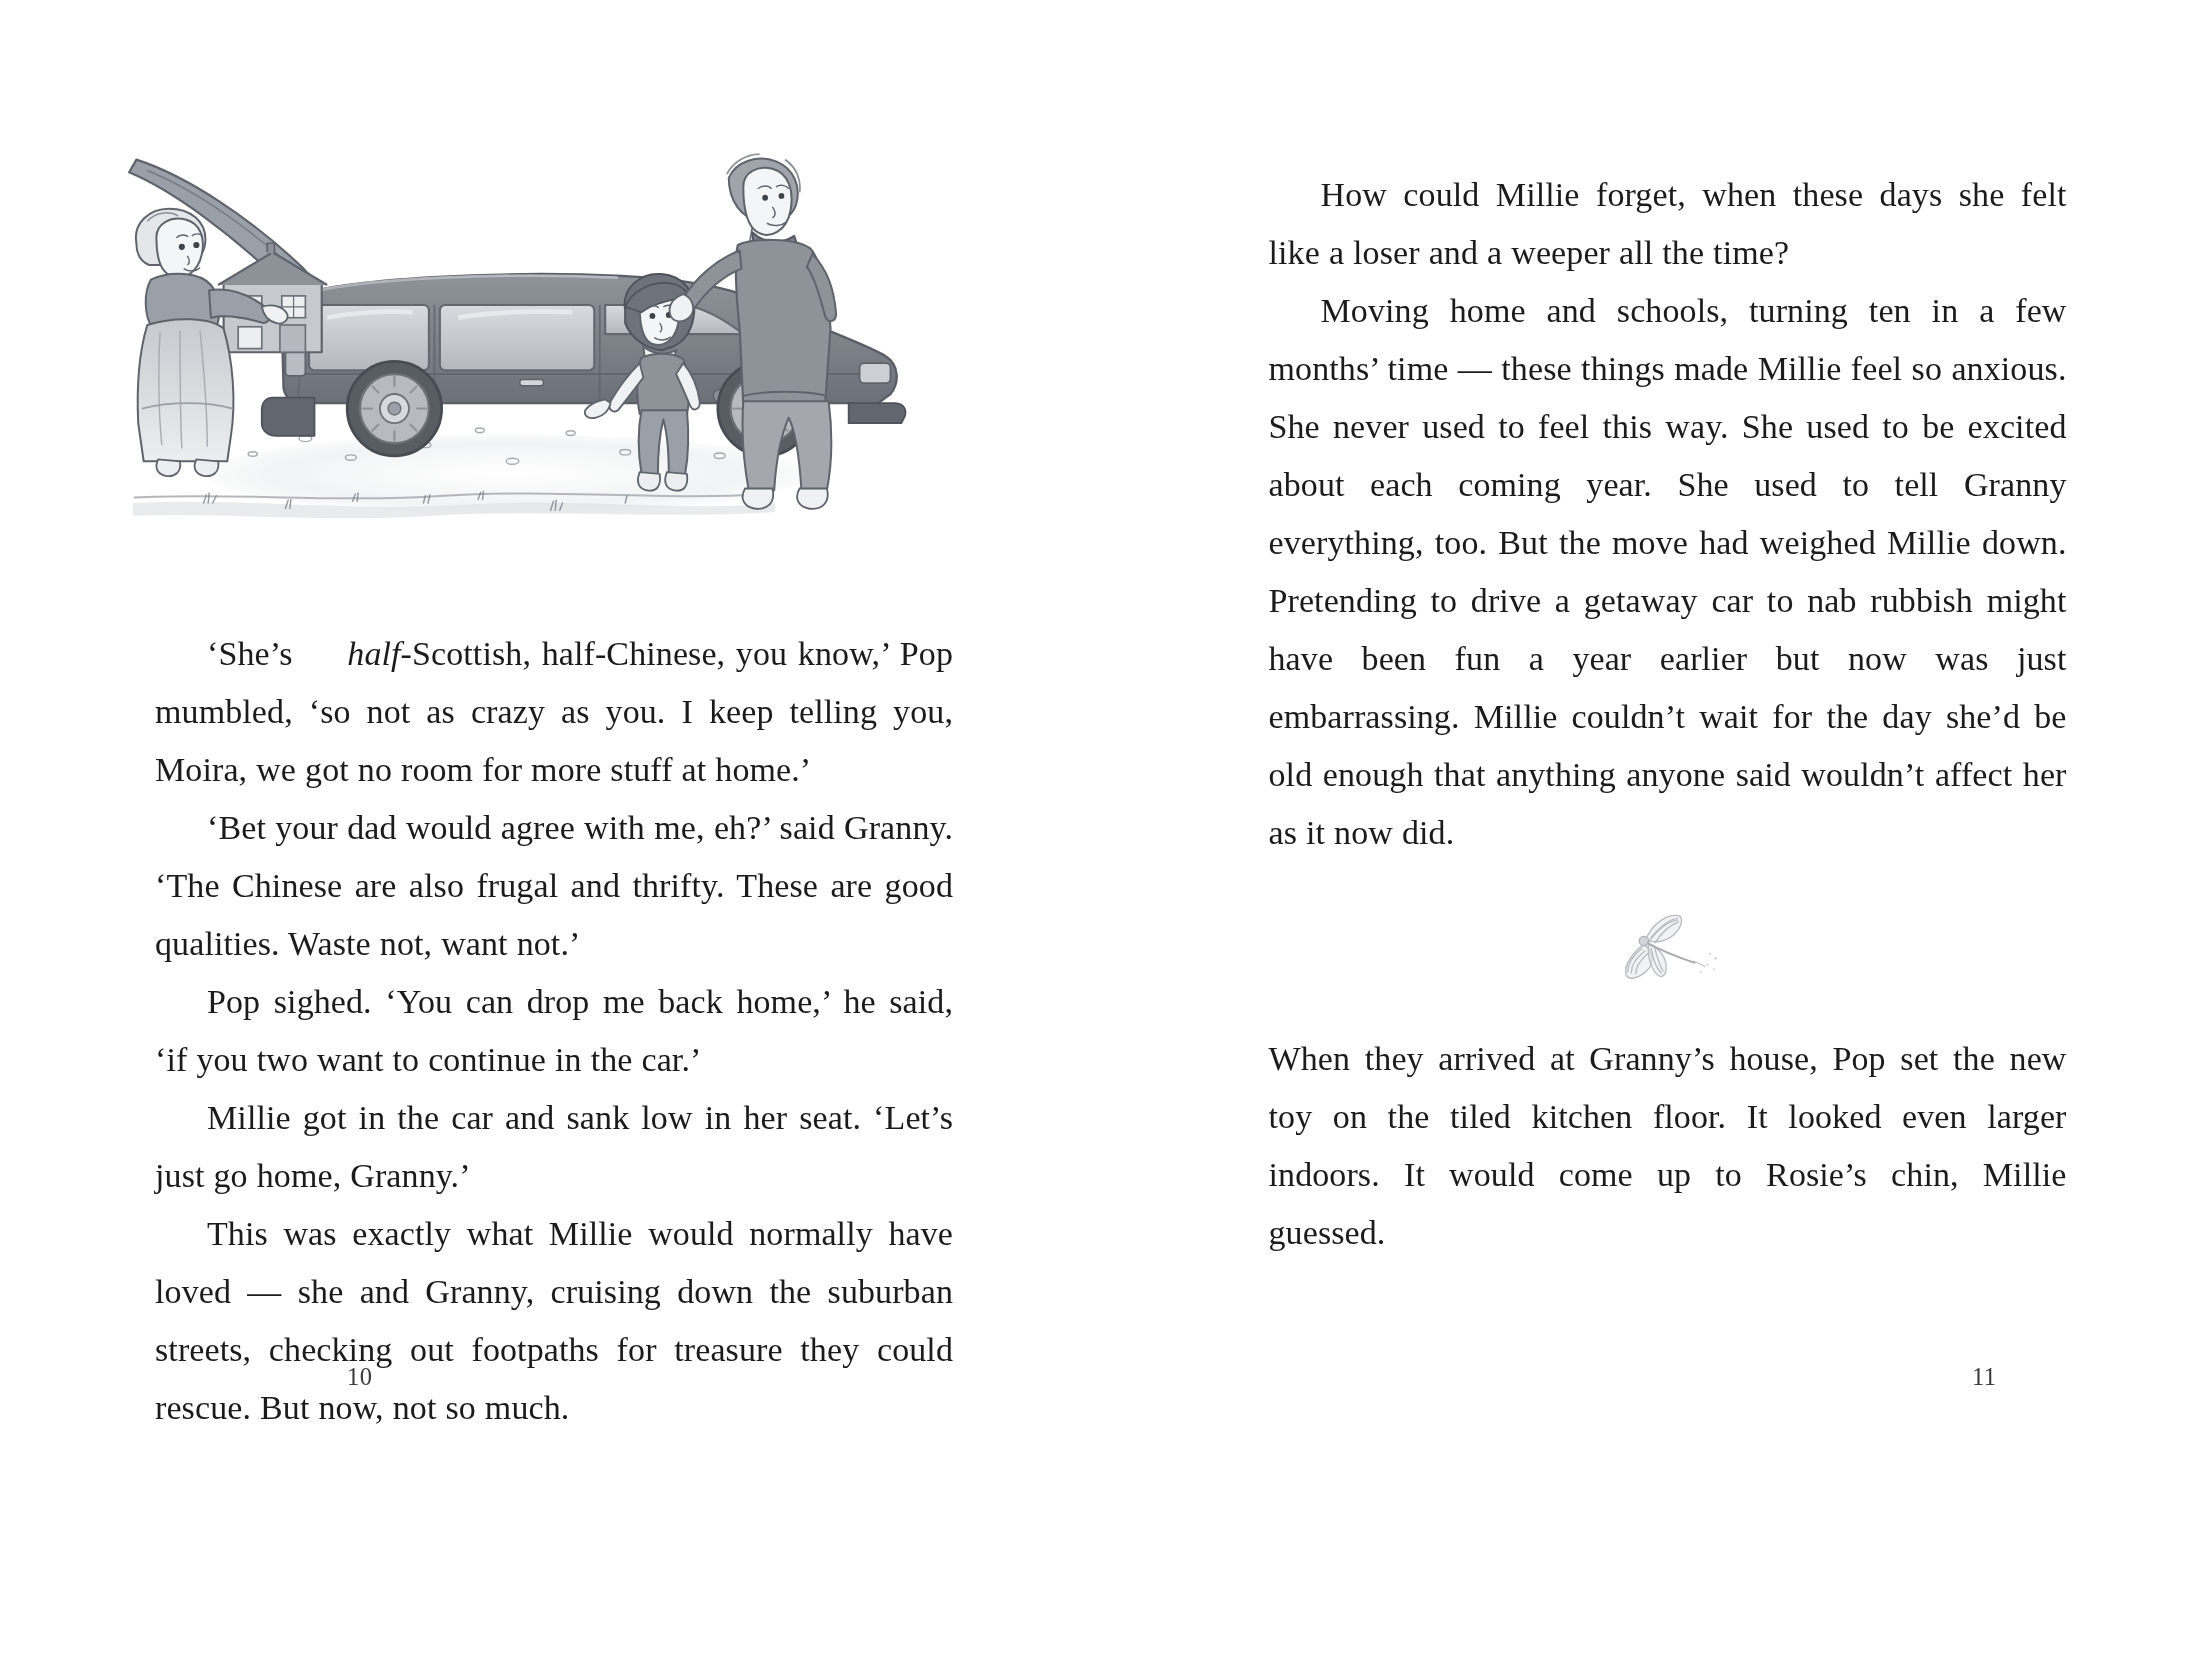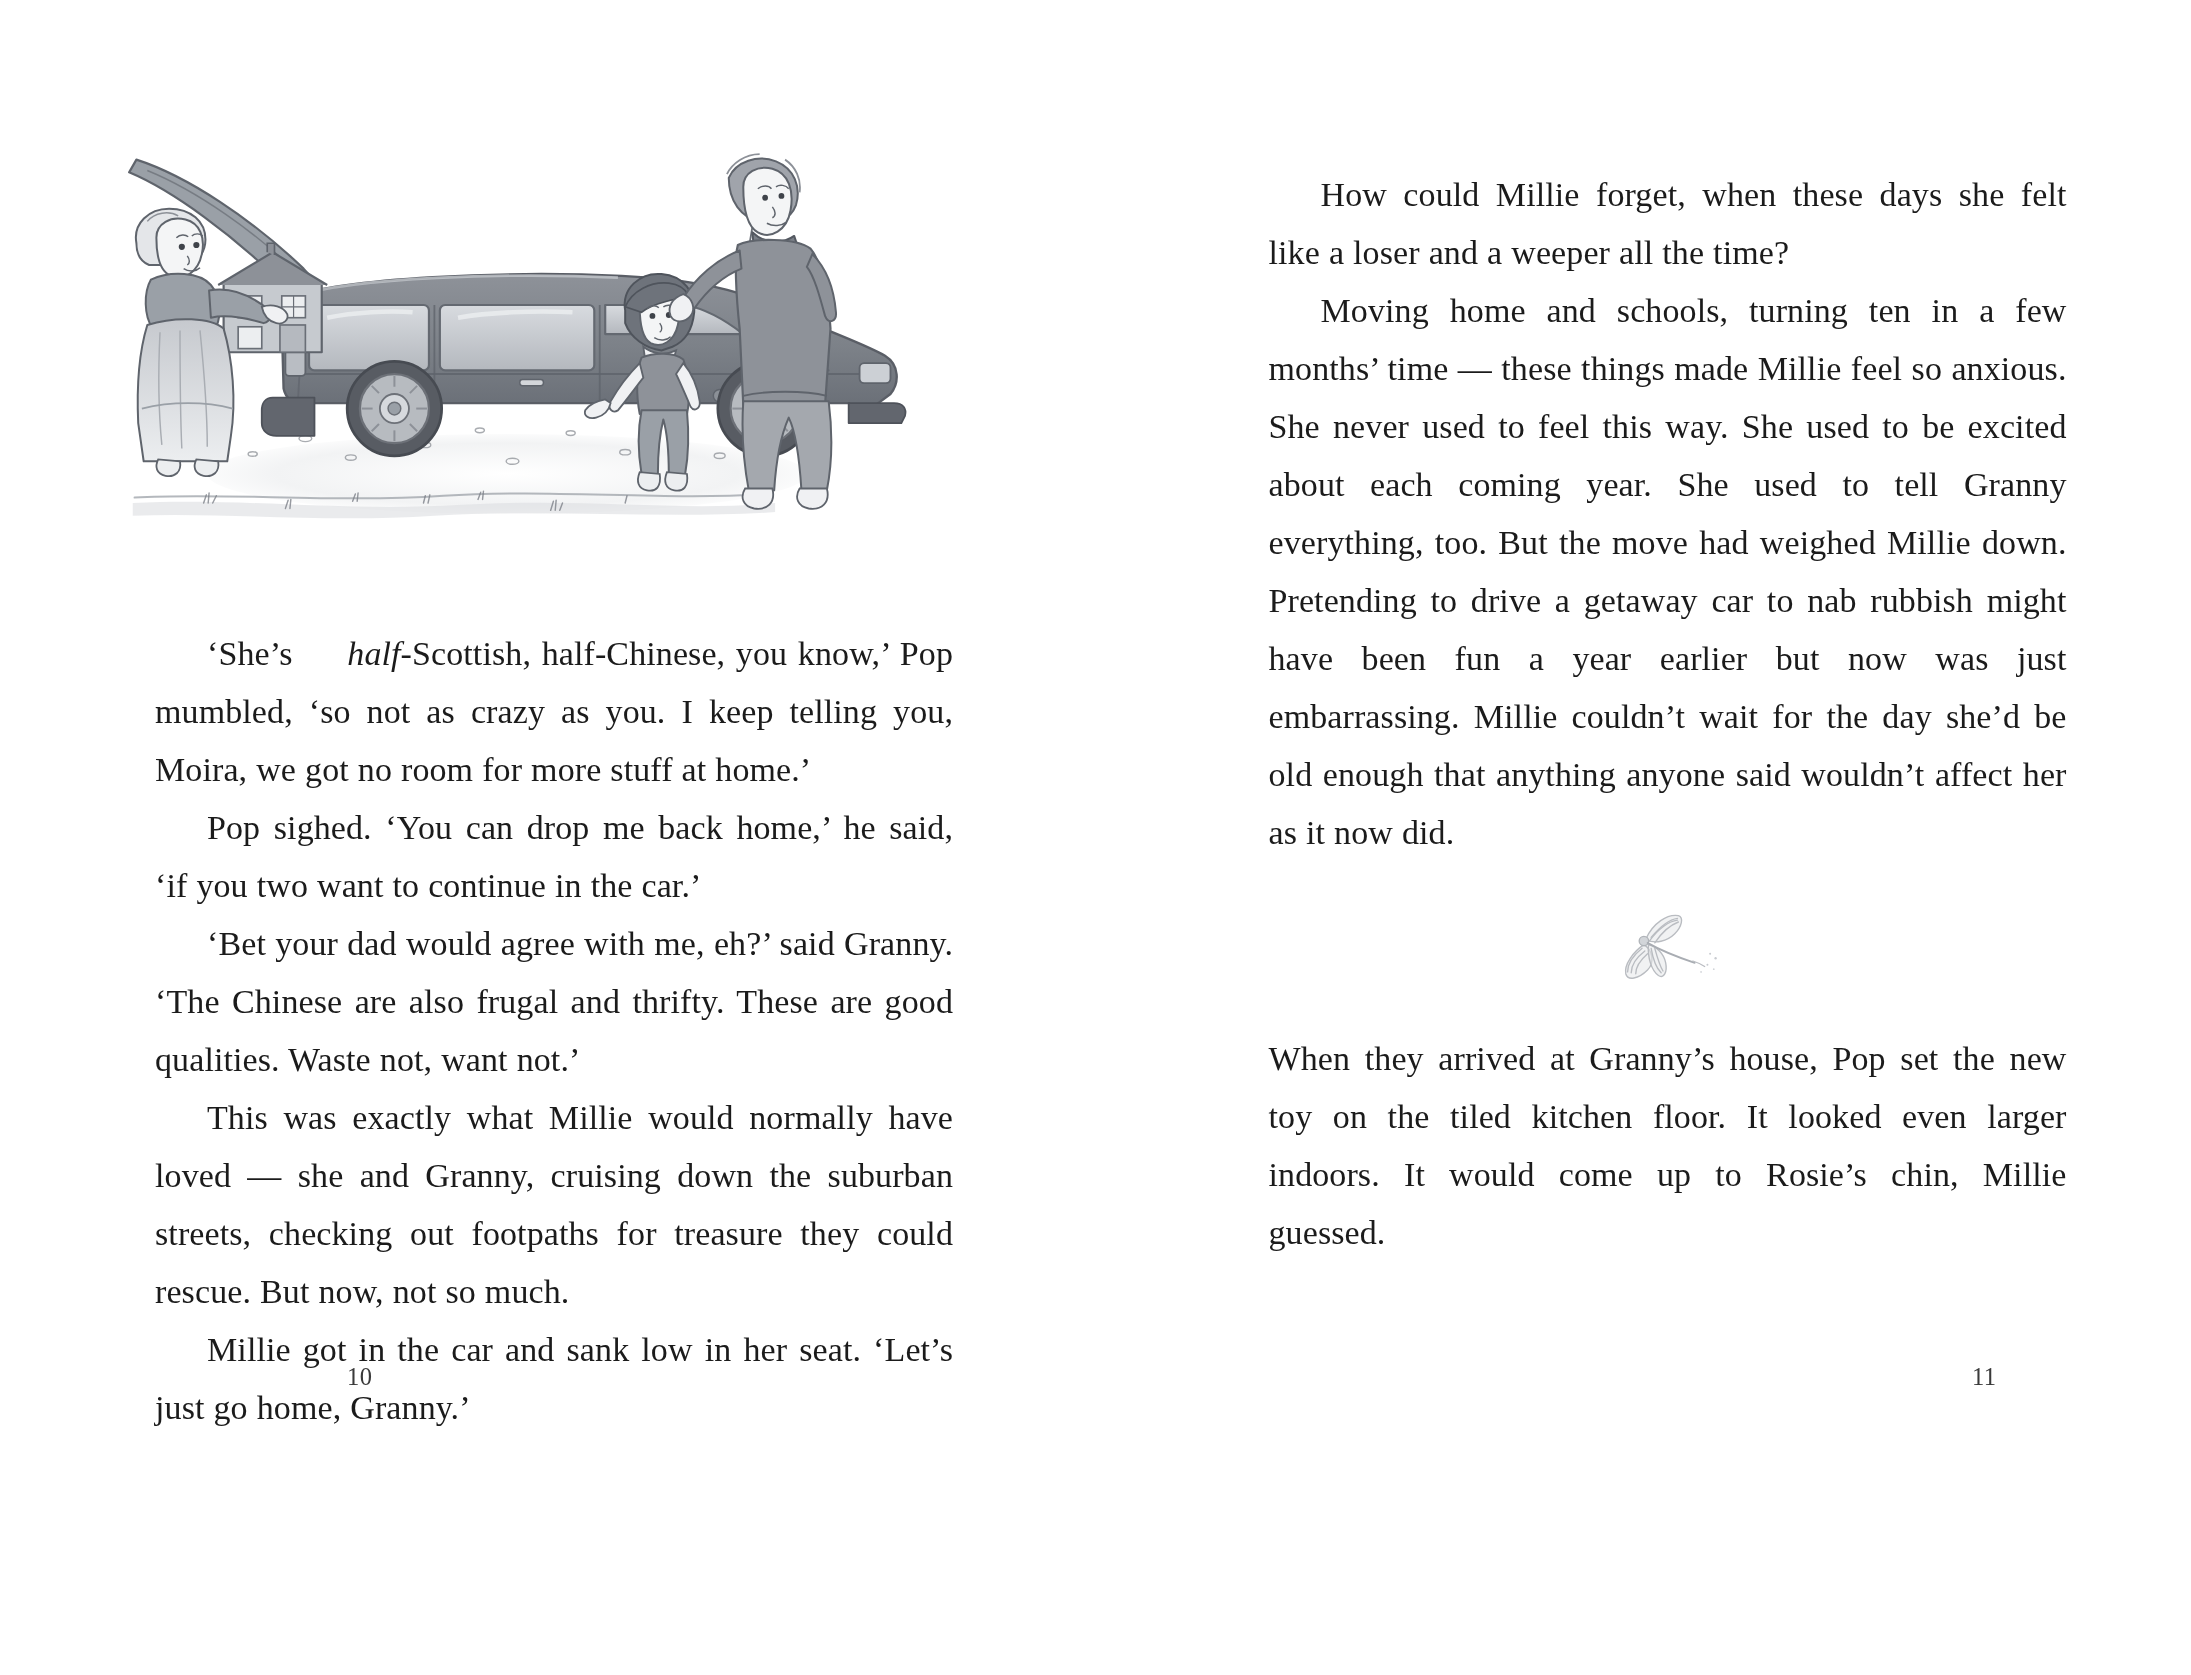--- a/index.html
+++ b/index.html
@@ -288,24 +288,24 @@
           <path d="M692 388 C686 398 690 408 702 410 C716 412 726 404 722 388 Z" fill="#f0f1f3" stroke="#5f646c" stroke-width="2"></path>
           <path d="M752 388 C746 398 750 408 762 410 C776 412 786 404 782 388 Z" fill="#f0f1f3" stroke="#5f646c" stroke-width="2"></path>
         </g>
       </svg>
     </div>
 
     <div class="column">
       <p class="para">
         <span>‘She’s </span><em>half</em><span>-Scottish, half-Chinese, you know,’ Pop mumbled, ‘so not as crazy as you. I keep telling you, Moira, we got no room for more stuff at home.’</span>
       </p>
+      <p class="para">‘Bet your dad would agree with me, eh?’ said Granny. ‘The Chinese are also frugal and thrifty. These are good qualities. Waste not, want not.’</p>
       <p class="para">Pop sighed. ‘You can drop me back home,’ he said, ‘if you two want to continue in the car.’</p>
-      <p class="para">‘Bet your dad would agree with me, eh?’ said Granny. ‘The Chinese are also frugal and thrifty. These are good qualities. Waste not, want not.’</p>
+      <p class="para">Millie got in the car and sank low in her seat. ‘Let’s just go home, Granny.’</p>
       <p class="para">This was exactly what Millie would normally have loved — she and Granny, cruising down the suburban streets, checking out footpaths for treasure they could rescue. But now, not so much.</p>
-      <p class="para">Millie got in the car and sank low in her seat. ‘Let’s just go home, Granny.’</p>
     </div>
 
     <div class="folio">10</div>
   </div>
 
   <div class="page page-right">
     <div class="column">
       <p class="para">How could Millie forget, when these days she felt like a loser and a weeper all the time?</p>
       <p class="para">Moving home and schools, turning ten in a few months’ time — these things made Millie feel so anxious. She never used to feel this way. She used to be excited about each coming year. She used to tell Granny everything, too. But the move had weighed Millie down. Pretending to drive a getaway car to nab rubbish might have been fun a year earlier but now was just embarrassing. Millie couldn’t wait for the day she’d be old enough that anything anyone said wouldn’t affect her as it now did.</p>
 

